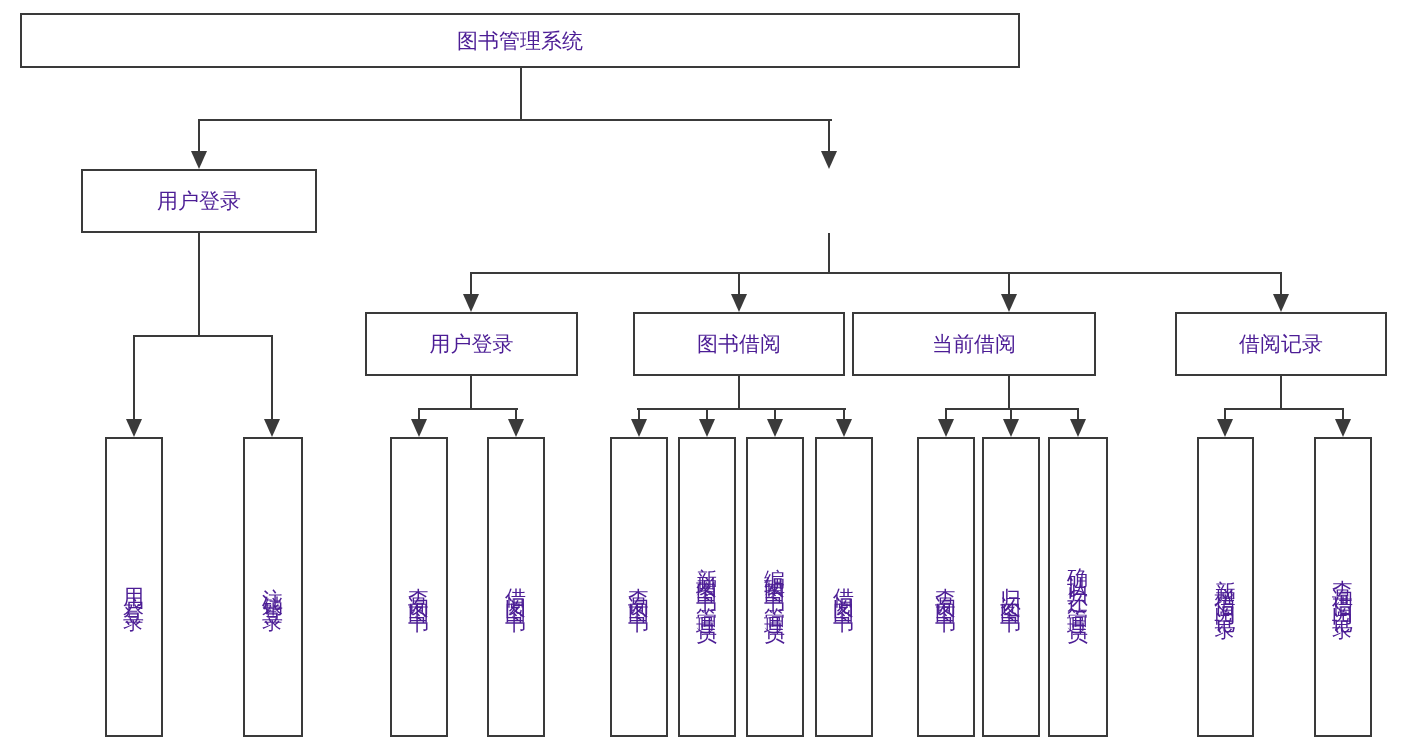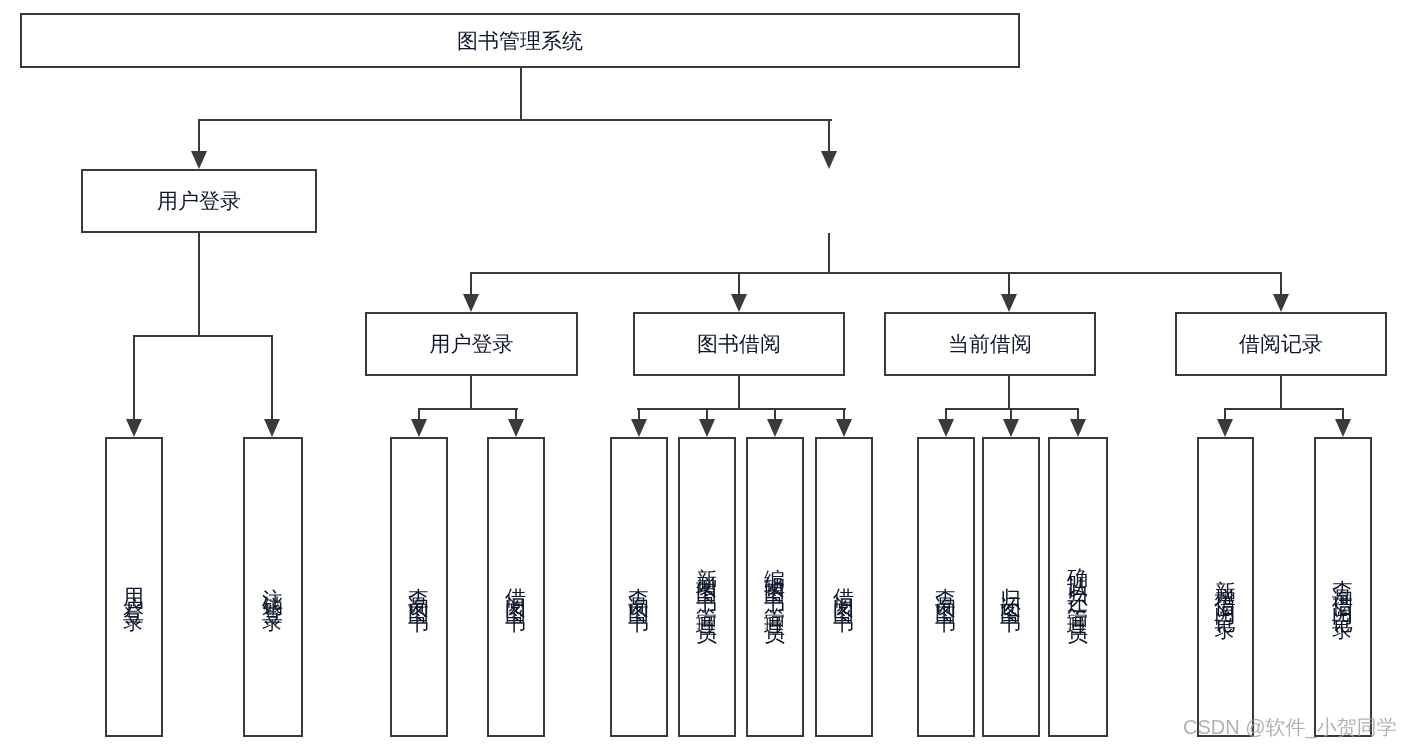--- a/index.html
+++ b/index.html
@@ -3,21 +3,21 @@
 <meta charset="utf-8">
 <style>
   html,body{margin:0;padding:0;background:#fff;}
   #canvas{
     position:relative;width:1405px;height:747px;background:#ffffff;
     font-family:"Liberation Sans",sans-serif;overflow:hidden;
   }
   .box{
     position:absolute;box-sizing:border-box;border:2px solid #3a3a3a;background:#fff;
     display:flex;align-items:center;justify-content:center;
-    font-size:21px;color:#0f172a;text-align:center;white-space:nowrap;
+    font-size:21px;color:#4c1d95;text-align:center;white-space:nowrap;
   }
   .vbox{
     writing-mode:vertical-rl;text-orientation:mixed;
     letter-spacing:8px;white-space:normal;line-height:1.0;
   }
   .hl,.vl{position:absolute;background:#3a3a3a;}
   .arrow{
     position:absolute;width:0;height:0;
     border-left:8px solid transparent;border-right:8px solid transparent;
     border-top:18px solid #3a3a3a;
@@ -57,21 +57,21 @@
   <div class="arrow" style="left:463px;top:294px"></div>
   <div class="vl" style="left:738px;top:272px;width:2px;height:26px"></div>
   <div class="arrow" style="left:731px;top:294px"></div>
   <div class="vl" style="left:1008px;top:272px;width:2px;height:26px"></div>
   <div class="arrow" style="left:1001px;top:294px"></div>
   <div class="vl" style="left:1280px;top:272px;width:2px;height:26px"></div>
   <div class="arrow" style="left:1273px;top:294px"></div>
 
   <div class="box" style="left:365px;top:312px;width:213px;height:64px">用户登录</div>
   <div class="box" style="left:633px;top:312px;width:212px;height:64px">图书借阅</div>
-  <div class="box" style="left:884px;top:312px;width:212px;height:64px">当前借阅</div>
+  <div class="box" style="left:852px;top:312px;width:244px;height:64px">当前借阅</div>
   <div class="box" style="left:1175px;top:312px;width:212px;height:64px">借阅记录</div>
 
   <div class="vl" style="left:470px;top:376px;width:2px;height:34px"></div>
   <div class="hl" style="left:418px;top:408px;width:100px;height:2px"></div>
   <div class="vl" style="left:418px;top:408px;width:2px;height:15px"></div>
   <div class="arrow" style="left:411px;top:419px"></div>
   <div class="vl" style="left:515px;top:408px;width:2px;height:15px"></div>
   <div class="arrow" style="left:508px;top:419px"></div>
 
   <div class="vl" style="left:738px;top:376px;width:2px;height:34px"></div>
@@ -112,15 +112,14 @@
   <div class="box vbox" style="left:746px;top:437px;width:58px;height:300px">编辑图书（管理员）</div>
   <div class="box vbox" style="left:815px;top:437px;width:58px;height:300px">借阅图书</div>
 
   <div class="box vbox" style="left:917px;top:437px;width:58px;height:300px">查询图书</div>
   <div class="box vbox" style="left:982px;top:437px;width:58px;height:300px">归还图书</div>
   <div class="box vbox" style="left:1048px;top:437px;width:60px;height:300px">确认归还（管理员）</div>
 
   <div class="box vbox" style="left:1197px;top:437px;width:57px;height:300px">新增借阅记录</div>
   <div class="box vbox" style="left:1314px;top:437px;width:58px;height:300px">查询借阅记录</div>
 
-  <div class="watermark">CSDN @软件_小贺同学</div>
 
 </div>
 
 </body></html>

